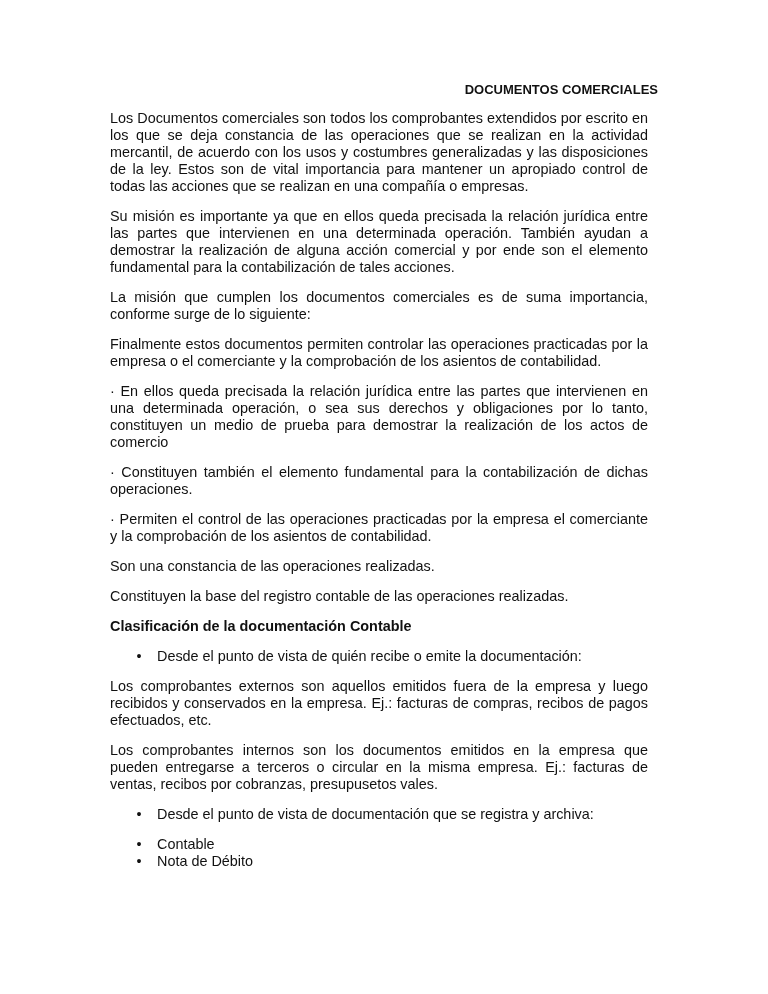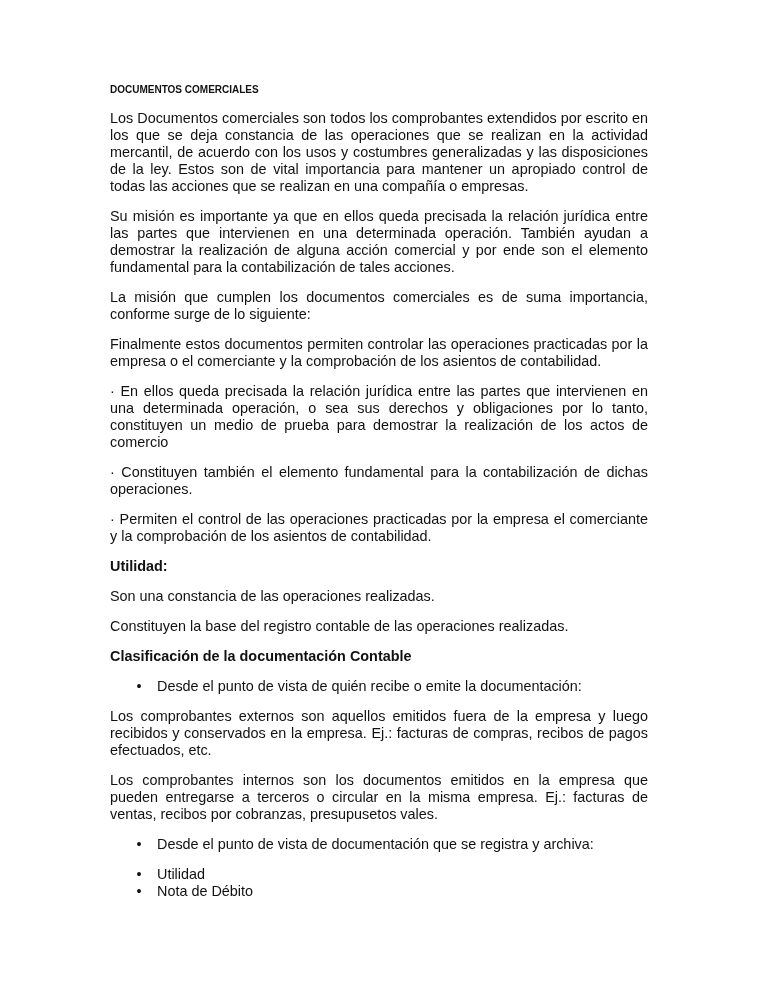--- a/index.html
+++ b/index.html
@@ -17,23 +17,23 @@
     }
     .page {
       position: absolute;
       left: 110px;
       top: 81px;
       width: 548px;
       font-size: 14.4px;
       line-height: 17px;
     }
     .title {
-      text-align: left;
+      text-align: right;
       font-weight: bold;
-      font-size: 10px;
+      font-size: 13px;
       margin: 0 0 12px 0;
     }
     p {
       margin: 0 10px 13px 0;
       text-align: justify;
     }
     p.last-left { text-align: left; }
     .heading {
       font-weight: bold;
       margin: 0 0 13px 0;
@@ -63,21 +63,20 @@
   <div class="title">DOCUMENTOS COMERCIALES</div>
 
   <p>Los Documentos comerciales  son todos los comprobantes extendidos por escrito en los que se deja constancia de las operaciones que se realizan en la actividad mercantil, de acuerdo con los usos y costumbres generalizadas y las disposiciones de la ley. Estos son de vital importancia para mantener un apropiado control de todas las acciones que se realizan en una compañía o empresas.</p>
   <p>Su misión es importante ya que en ellos queda precisada la relación jurídica entre las partes que intervienen en una determinada operación. También ayudan a demostrar la realización de alguna acción comercial y por ende son el elemento fundamental para la contabilización de tales acciones.</p>
   <p>La misión que cumplen los documentos comerciales es de suma importancia, conforme surge de lo siguiente:</p>
   <p>Finalmente estos documentos permiten controlar las operaciones practicadas por la empresa o el comerciante y la comprobación de los asientos de contabilidad.</p>
   <p>· En ellos queda precisada la relación jurídica entre las partes que intervienen en una determinada operación, o sea sus derechos y obligaciones por lo tanto, constituyen un medio de prueba para demostrar la realización de los actos de comercio</p>
   <p>· Constituyen también el elemento fundamental para la contabilización de dichas operaciones.</p>
   <p>· Permiten el control de las operaciones practicadas por la empresa el comerciante y la comprobación de los asientos de contabilidad.</p>
 
-  <div class="heading">Utilidad:</div>
   <p>Son una constancia de las operaciones realizadas.</p>
   <p>Constituyen la base del registro contable de las operaciones realizadas.</p>
 
   <div class="heading">Clasificación de la documentación Contable</div>
 
   <ul>
     <li>
       <span class="bullet">•</span>
       <span>Desde el punto de vista de quién recibe o emite la documentación:</span>
     </li>
@@ -90,21 +89,21 @@
     <li>
       <span class="bullet">•</span>
       <span>Desde el punto de vista de documentación que se registra y archiva:</span>
     </li>
   </ul>
 
 
   <ul>
     <li>
       <span class="bullet">•</span>
-      <span>Utilidad</span>
+      <span>Contable</span>
     </li>
     <li>
       <span class="bullet">•</span>
       <span>Nota de Débito</span>
     </li>
   </ul>
 
 </div>
 
 </body></html>

